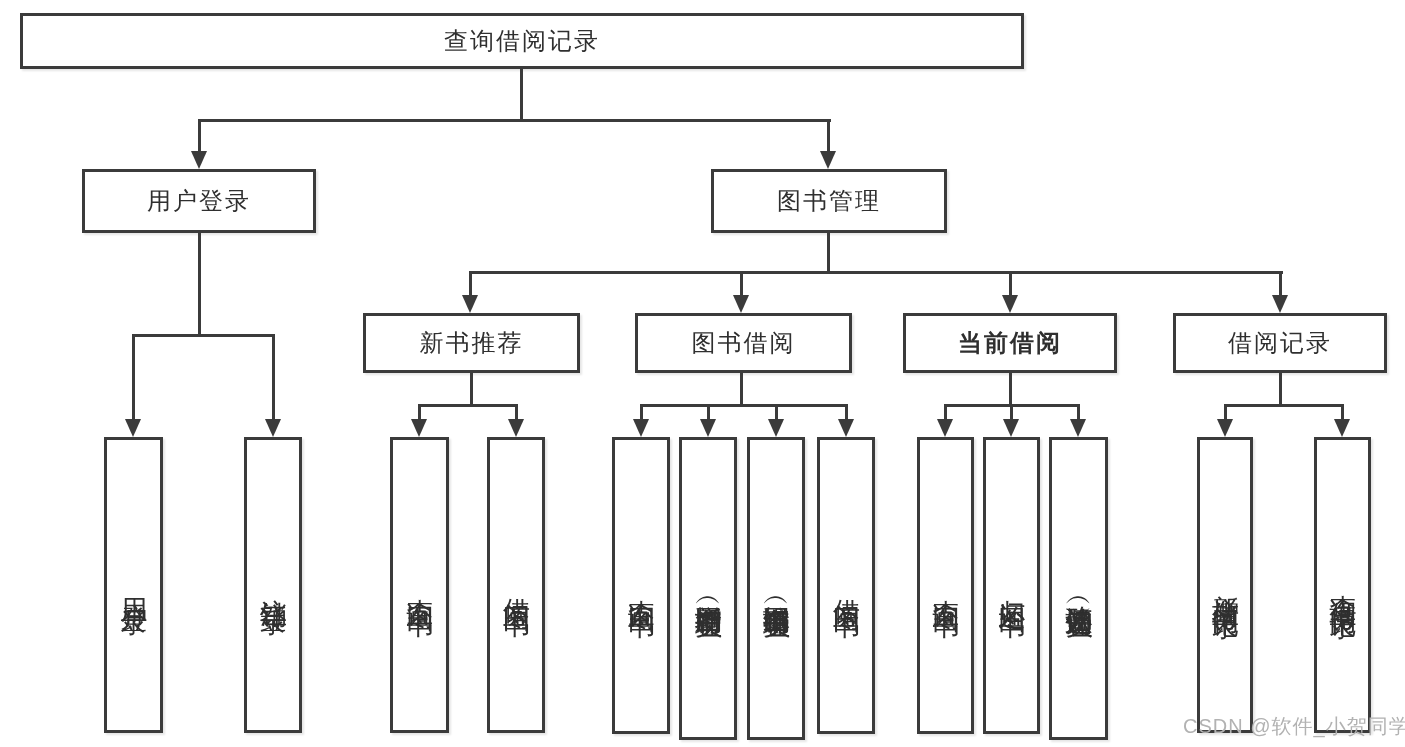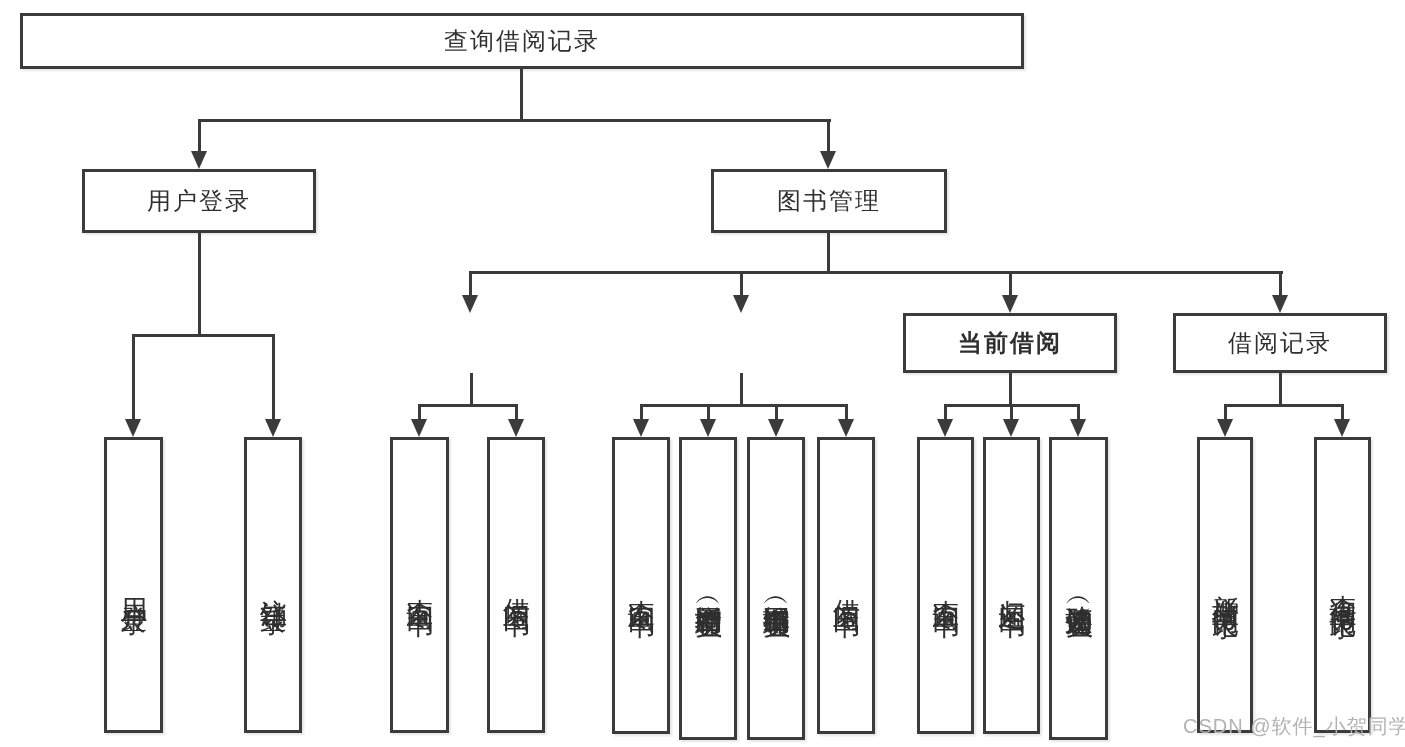--- a/index.html
+++ b/index.html
@@ -98,20 +98,26 @@
   <div class="line" style="left:469px;top:271px;width:814px;height:3px;"></div>
   <div class="line" style="left:469px;top:271px;width:3px;height:27px;"></div>
   <div class="arrowhead" style="left:462px;top:295px;"></div>
   <div class="line" style="left:740px;top:271px;width:3px;height:27px;"></div>
   <div class="arrowhead" style="left:733px;top:295px;"></div>
   <div class="line" style="left:1009px;top:271px;width:3px;height:27px;"></div>
   <div class="arrowhead" style="left:1002px;top:295px;"></div>
   <div class="line" style="left:1279px;top:271px;width:3px;height:27px;"></div>
   <div class="arrowhead" style="left:1272px;top:295px;"></div>
 
+  <div class="box" style="left:363px;top:313px;width:217px;height:60px;">
+    <span>新书推荐</span>
+  </div>
+  <div class="box" style="left:635px;top:313px;width:217px;height:60px;">
+    <span>图书借阅</span>
+  </div>
   <div class="box" style="left:903px;top:313px;width:214px;height:60px;font-weight:bold;">
     <span>当前借阅</span>
   </div>
   <div class="box" style="left:1173px;top:313px;width:214px;height:60px;text-align:right;">
     <span>借阅记录</span>
   </div>
 
   <div class="line" style="left:470px;top:373px;width:3px;height:33px;"></div>
   <div class="line" style="left:418px;top:404px;width:100px;height:3px;"></div>
   <div class="line" style="left:418px;top:404px;width:3px;height:18px;"></div>

